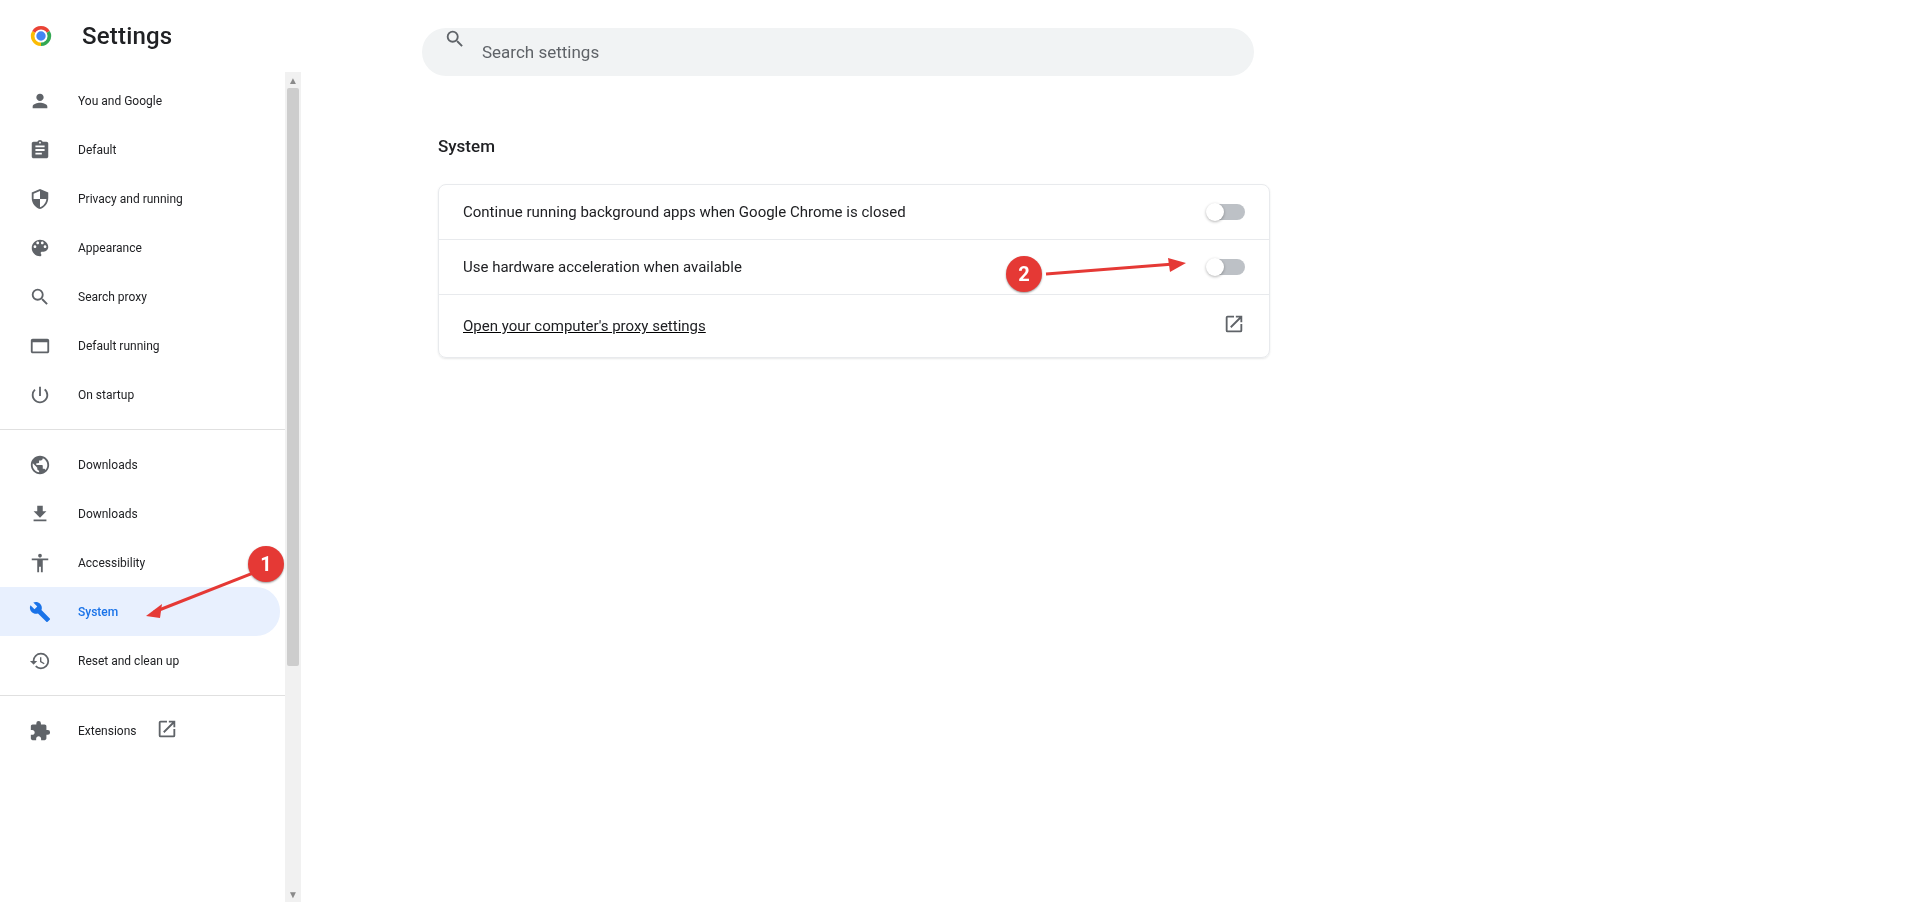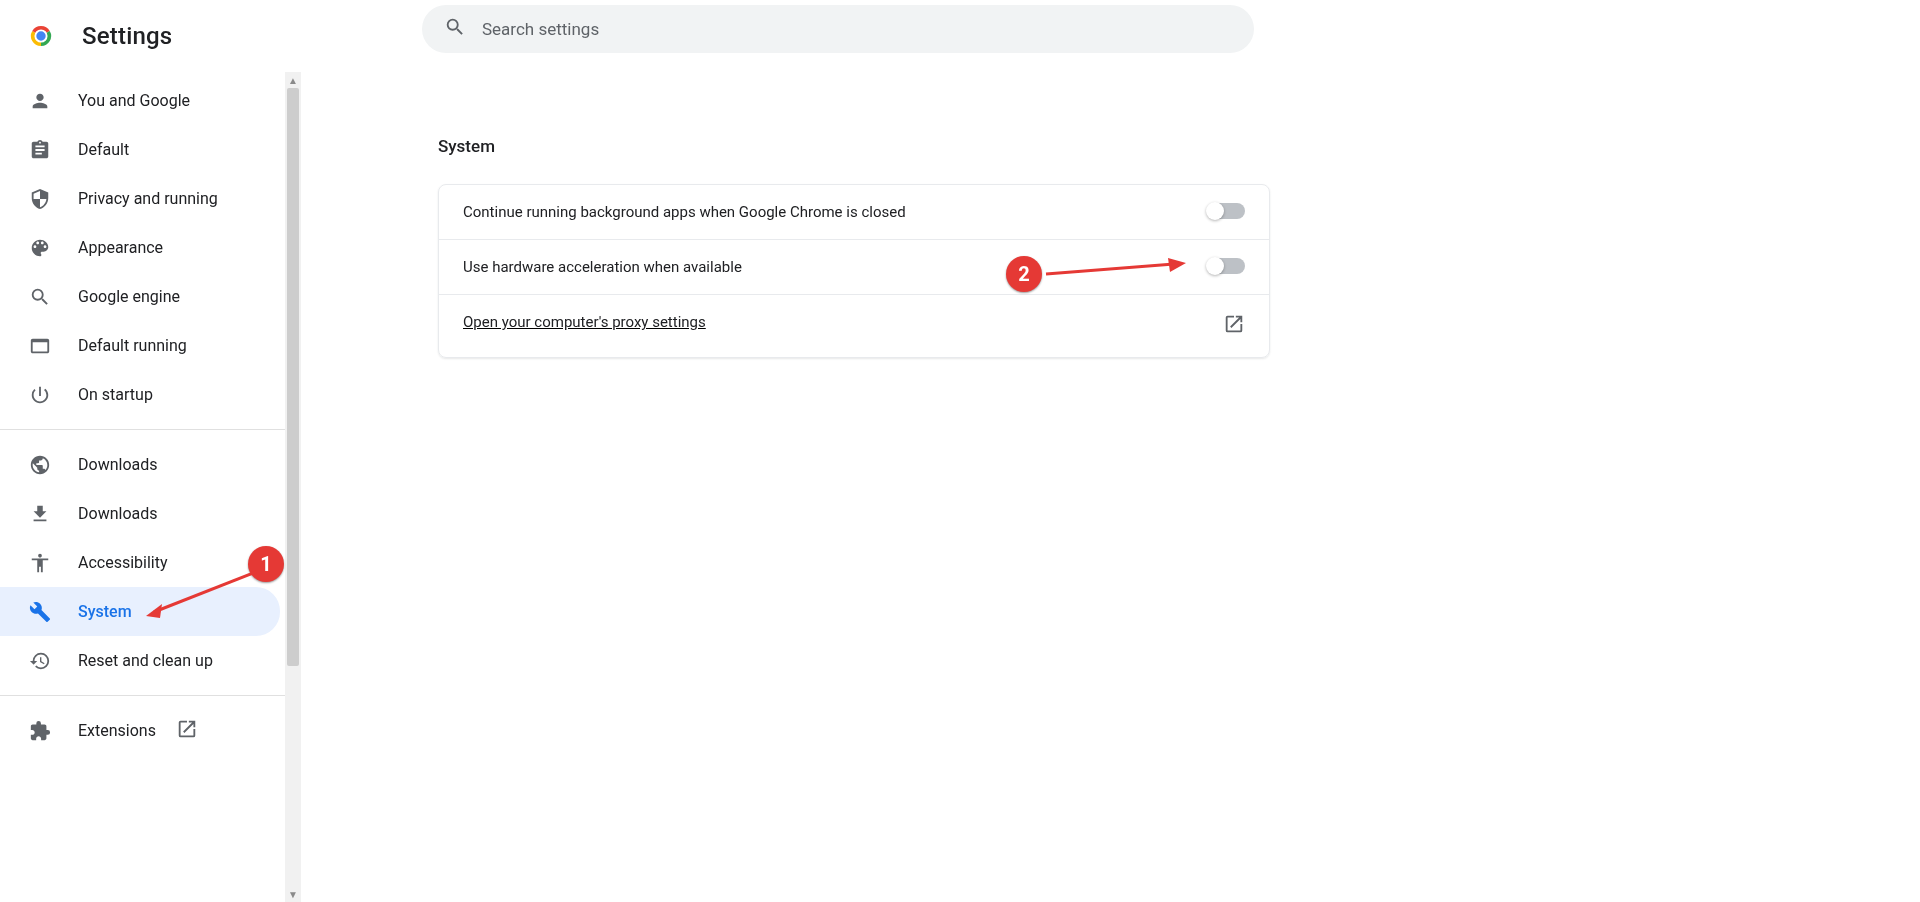--- a/index.html
+++ b/index.html
@@ -29,27 +29,26 @@
 }
 .page-title {
   font-size: 24px;
   font-weight: 500;
   color: #202124;
   letter-spacing: 0.2px;
 }
 .search-bar {
   position: absolute;
   left: 422px;
-  top: 5px;
+  top: 28px;
   width: 832px;
   height: 48px;
   background: #f1f3f4;
   border-radius: 32px;
   display: flex;
-  align-items: center;
   padding: 0 22px;
 }
 .search-bar svg {
   flex-shrink: 0;
   margin-right: 16px;
 }
 .search-input {
   border: none;
   background: transparent;
   font-size: 17px;
@@ -119,21 +118,21 @@
 }
 .nav-item .icon {
   width: 24px;
   height: 24px;
   display: flex;
   align-items: center;
   justify-content: center;
   margin-right: 26px;
 }
 .nav-item .label {
-  font-size: 16px;
+  font-size: 12px;
   color: #202124;
 }
 .nav-item.active .label {
   color: #1a73e8;
   font-weight: 500;
 }
 .nav-item.active svg { fill: #1a73e8; }
 .divider {
   height: 1px;
   background: #e0e0e0;
@@ -150,21 +149,21 @@
   font-weight: 500;
 }
 .card {
   width: 832px;
   border: 1px solid #e8eaed;
   border-radius: 8px;
   box-shadow: 0 1px 2px rgba(60,64,67,.12);
 }
 .row {
   display: flex;
-  align-items: flex-start;
+  align-items: center;
   justify-content: space-between;
   padding: 18px 24px;
   border-bottom: 1px solid #e8eaed;
 }
 .row:last-child { border-bottom: none; text-decoration: underline; }
 .row-label {
   font-size: 15px;
   color: #202124;
 }
 .toggle {
@@ -268,21 +267,21 @@
             </svg>
           </span>
           <span class="label">Appearance</span>
         </div>
         <div class="nav-item">
           <span class="icon">
             <svg width="22" height="22" viewBox="0 0 24 24" fill="#5f6368">
               <path d="M15.5 14h-.79l-.28-.27A6.471 6.471 0 0016 9.5 6.5 6.5 0 109.5 16c1.61 0 3.09-.59 4.23-1.57l.27.28v.79l5 4.99L20.49 19l-4.99-5zm-6 0C7.01 14 5 11.99 5 9.5S7.01 5 9.5 5 14 7.01 14 9.5 11.99 14 9.5 14z"></path>
             </svg>
           </span>
-          <span class="label">Google engine</span>
+          <span class="label">Search proxy</span>
         </div>
         <div class="nav-item">
           <span class="icon">
             <svg width="22" height="22" viewBox="0 0 24 24" fill="#5f6368">
               <path d="M20 4H4c-1.1 0-2 .9-2 2v12c0 1.1.9 2 2 2h16c1.1 0 2-.9 2-2V6c0-1.1-.9-2-2-2zm0 14H4V8h16v10z"></path>
             </svg>
           </span>
           <span class="label">Default running</span>
         </div>
         <div class="nav-item">

